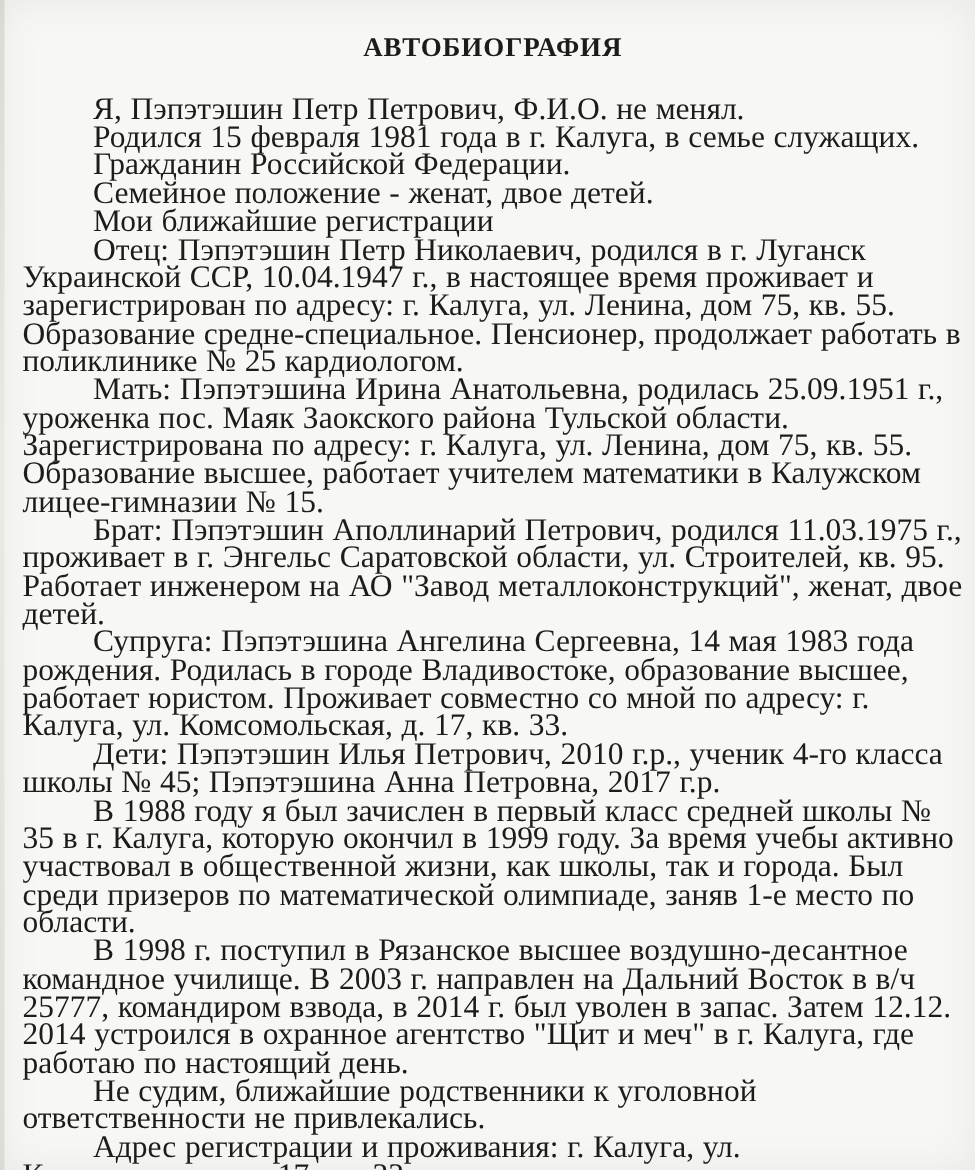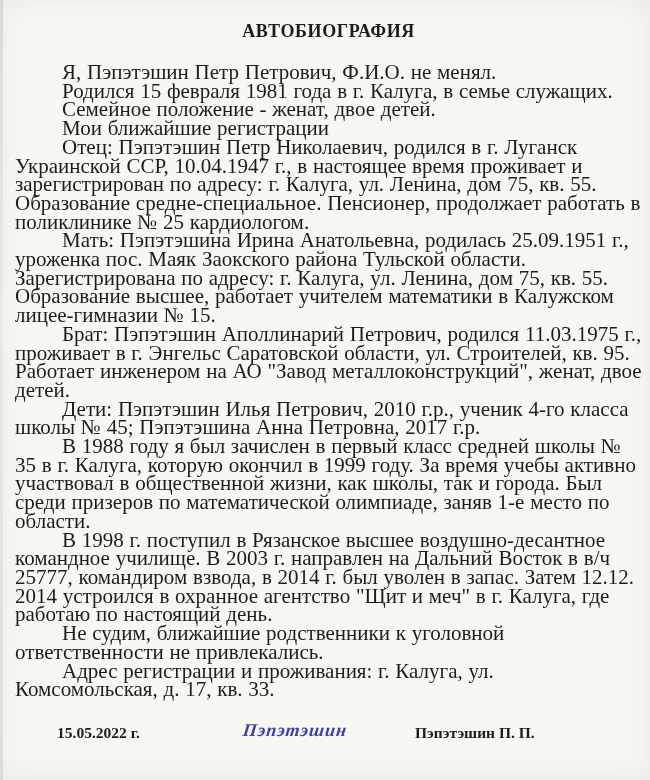--- a/index.html
+++ b/index.html
@@ -78,25 +78,27 @@
 </head>
 <body>
 
 <div class="page">
   <div class="scan-streak"></div>
 
   <h1 class="doc-title">АВТОБИОГРАФИЯ</h1>
 
   <p class="para">Я, Пэпэтэшин Петр Петрович, Ф.И.О. не менял.</p>
   <p class="para">Родился 15 февраля 1981 года в г. Калуга, в семье служащих.</p>
+  <p class="para">Гражданин Российской Федерации.</p>
   <p class="para">Семейное положение - женат, двое детей.</p>
   <p class="para">Мои ближайшие регистрации</p>
   <p class="para">Отец: Пэпэтэшин Петр Николаевич, родился в г. Луганск Украинской ССР, 10.04.1947 г., в настоящее время проживает и зарегистрирован по адресу: г. Калуга, ул. Ленина, дом 75, кв. 55. Образование средне-специальное. Пенсионер, продолжает работать в поликлинике № 25 кардиологом.</p>
   <p class="para">Мать: Пэпэтэшина Ирина Анатольевна, родилась 25.09.1951 г., уроженка пос. Маяк Заокского района Тульской области. Зарегистрирована по адресу: г. Калуга, ул. Ленина, дом 75, кв. 55. Образование высшее, работает учителем математики в Калужском лицее-гимназии № 15.</p>
   <p class="para">Брат: Пэпэтэшин Аполлинарий Петрович, родился 11.03.1975 г., проживает в г. Энгельс Саратовской области, ул. Строителей, кв. 95. Работает инженером на АО "Завод металлоконструкций", женат, двое детей.</p>
+  <p class="para">Супруга: Пэпэтэшина Ангелина Сергеевна, 14 мая 1983 года рождения. Родилась в городе Владивостоке, образование высшее, работает юристом. Проживает совместно со мной по адресу: г. Калуга, ул. Комсомольская, д. 17, кв. 33.</p>
   <p class="para">Дети: Пэпэтэшин Илья Петрович, 2010 г.р., ученик 4-го класса школы № 45; Пэпэтэшина Анна Петровна, 2017 г.р.</p>
   <p class="para">В 1988 году я был зачислен в первый класс средней школы № 35 в г. Калуга, которую окончил в 1999 году. За время учебы активно участвовал в общественной жизни, как школы, так и города. Был среди призеров по математической олимпиаде, заняв 1-е место по области.</p>
   <p class="para">В 1998 г. поступил в Рязанское высшее воздушно-десантное командное училище. В 2003 г. направлен на Дальний Восток в в/ч 25777, командиром взвода, в 2014 г. был уволен в запас. Затем 12.12. 2014 устроился в охранное агентство "Щит и меч" в г. Калуга, где работаю по настоящий день.</p>
   <p class="para">Не судим, ближайшие родственники к уголовной ответственности не привлекались.</p>
   <p class="para">Адрес регистрации и проживания: г. Калуга, ул. Комсомольская, д. 17, кв. 33.</p>
 
   <div class="sig-row">
     <span class="sig-date">15.05.2022 г.</span>
     <span class="sig-script">Пэпэтэшин</span>
     <span class="sig-name">Пэпэтэшин П. П.</span>

